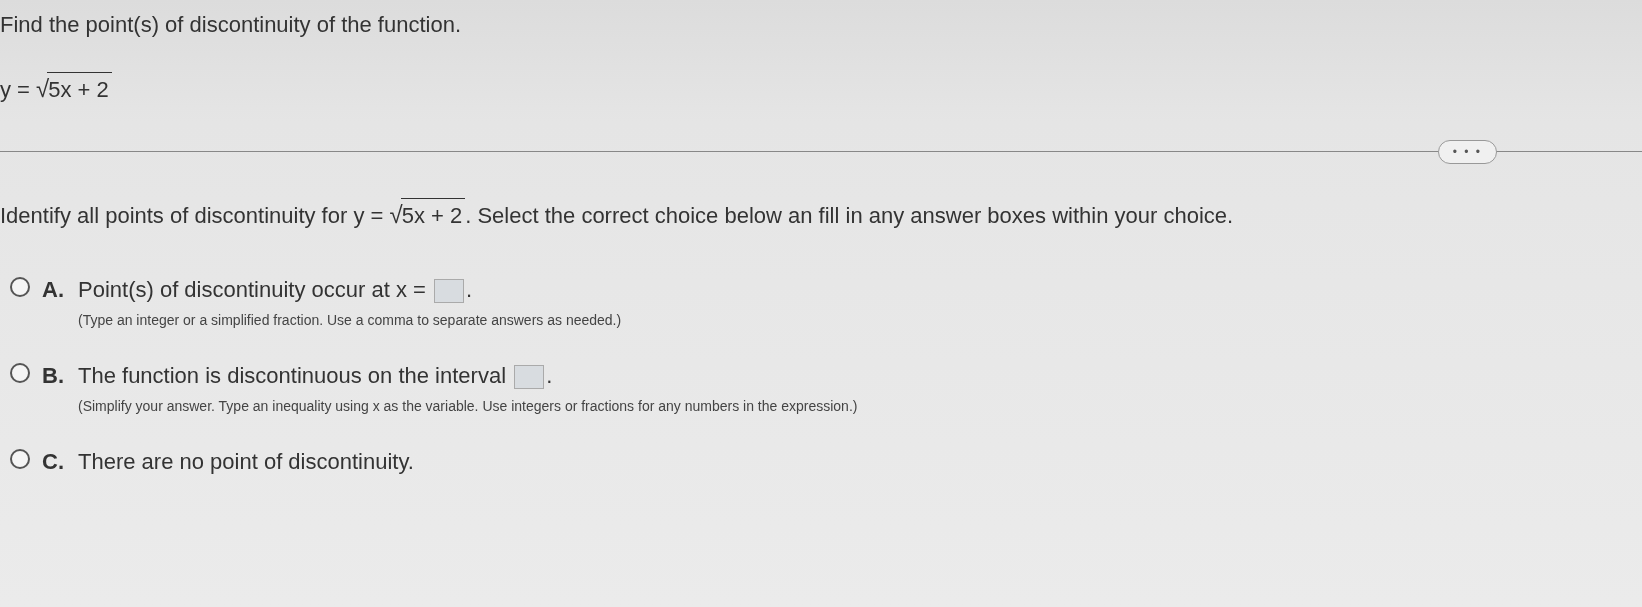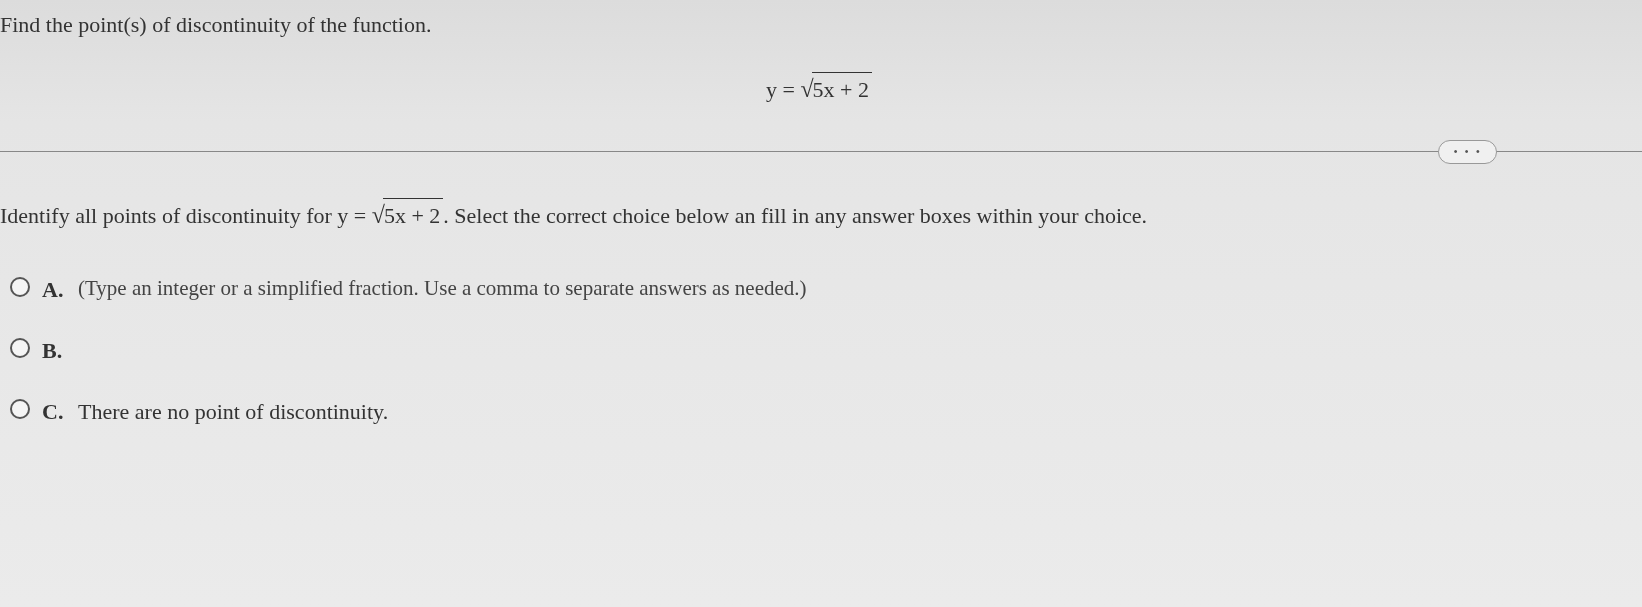--- a/index.html
+++ b/index.html
@@ -1,39 +1,37 @@
 <!DOCTYPE html>
 <html><head>
   <meta charset="utf-8">
   <style>
     * {
       margin: 0;
       padding: 0;
       box-sizing: border-box;
-      font-family: Liberation Serif, serif;
     }
     body {
       font-family: Arial, Helvetica, sans-serif;
       background: #e8e8e8;
       background: linear-gradient(180deg, #dcdcdc 0%, #e5e5e5 20%, #ebebeb 100%);
       color: #333;
       padding: 0;
       width: 1642px;
       height: 607px;
       overflow: hidden;
       font-size: 22px;
       line-height: 1.5;
     }
     .question-header {
       padding: 8px 0 20px 0;
     }
     .equation {
       padding: 10px 4px 30px 0;
       font-size: 22px;
-      text-align: center;
     }
     .sqrt-wrapper {
       display: inline-block;
       position: relative;
     }
     .sqrt-symbol {
       font-size: 24px;
     }
     .sqrt-content {
       border-top: 1.5px solid #333;
@@ -104,21 +102,21 @@
       display: inline-block;
       width: 30px;
       height: 24px;
       background: #d8dce0;
       border: 1px solid #aaa;
       vertical-align: middle;
       margin: 0 2px;
       cursor: text;
     }
     .hint {
-      font-size: 21px;
+      font-size: 14px;
       color: #444;
     }
   </style>
 </head>
 <body>
 
 <div class="question-header">
   <span>Find the point(s) of discontinuity of the function.</span>
 </div>
 
@@ -136,28 +134,35 @@
 <div class="instruction">
   <span>Identify all points of discontinuity for y = </span><span class="sqrt-wrapper"><span class="sqrt-symbol">√</span><span class="sqrt-content">5x + 2</span></span><span>. Select the correct choice below an fill in any answer boxes within your choice.</span>
 </div>
 
 <div class="choices">
 
   <div class="choice">
     <div class="radio"></div>
     <div class="choice-label">A.</div>
     <div class="choice-text">
+      <div class="choice-text-line">
+        <span>Point(s) of discontinuity occur at x = </span><span class="answer-box"></span><span>.</span>
+      </div>
       <div class="hint">(Type an integer or a simplified fraction. Use a comma to separate answers as needed.)</div>
     </div>
   </div>
 
   <div class="choice">
     <div class="radio"></div>
     <div class="choice-label">B.</div>
     <div class="choice-text">
+      <div class="choice-text-line">
+        <span>The function is discontinuous on the interval </span><span class="answer-box"></span><span>.</span>
+      </div>
+      <div class="hint">(Simplify your answer. Type an inequality using x as the variable. Use integers or fractions for any numbers in the expression.)</div>
     </div>
   </div>
 
   <div class="choice">
     <div class="radio"></div>
     <div class="choice-label">C.</div>
     <div class="choice-text">
       <span>There are no point of discontinuity.</span>
     </div>
   </div>

